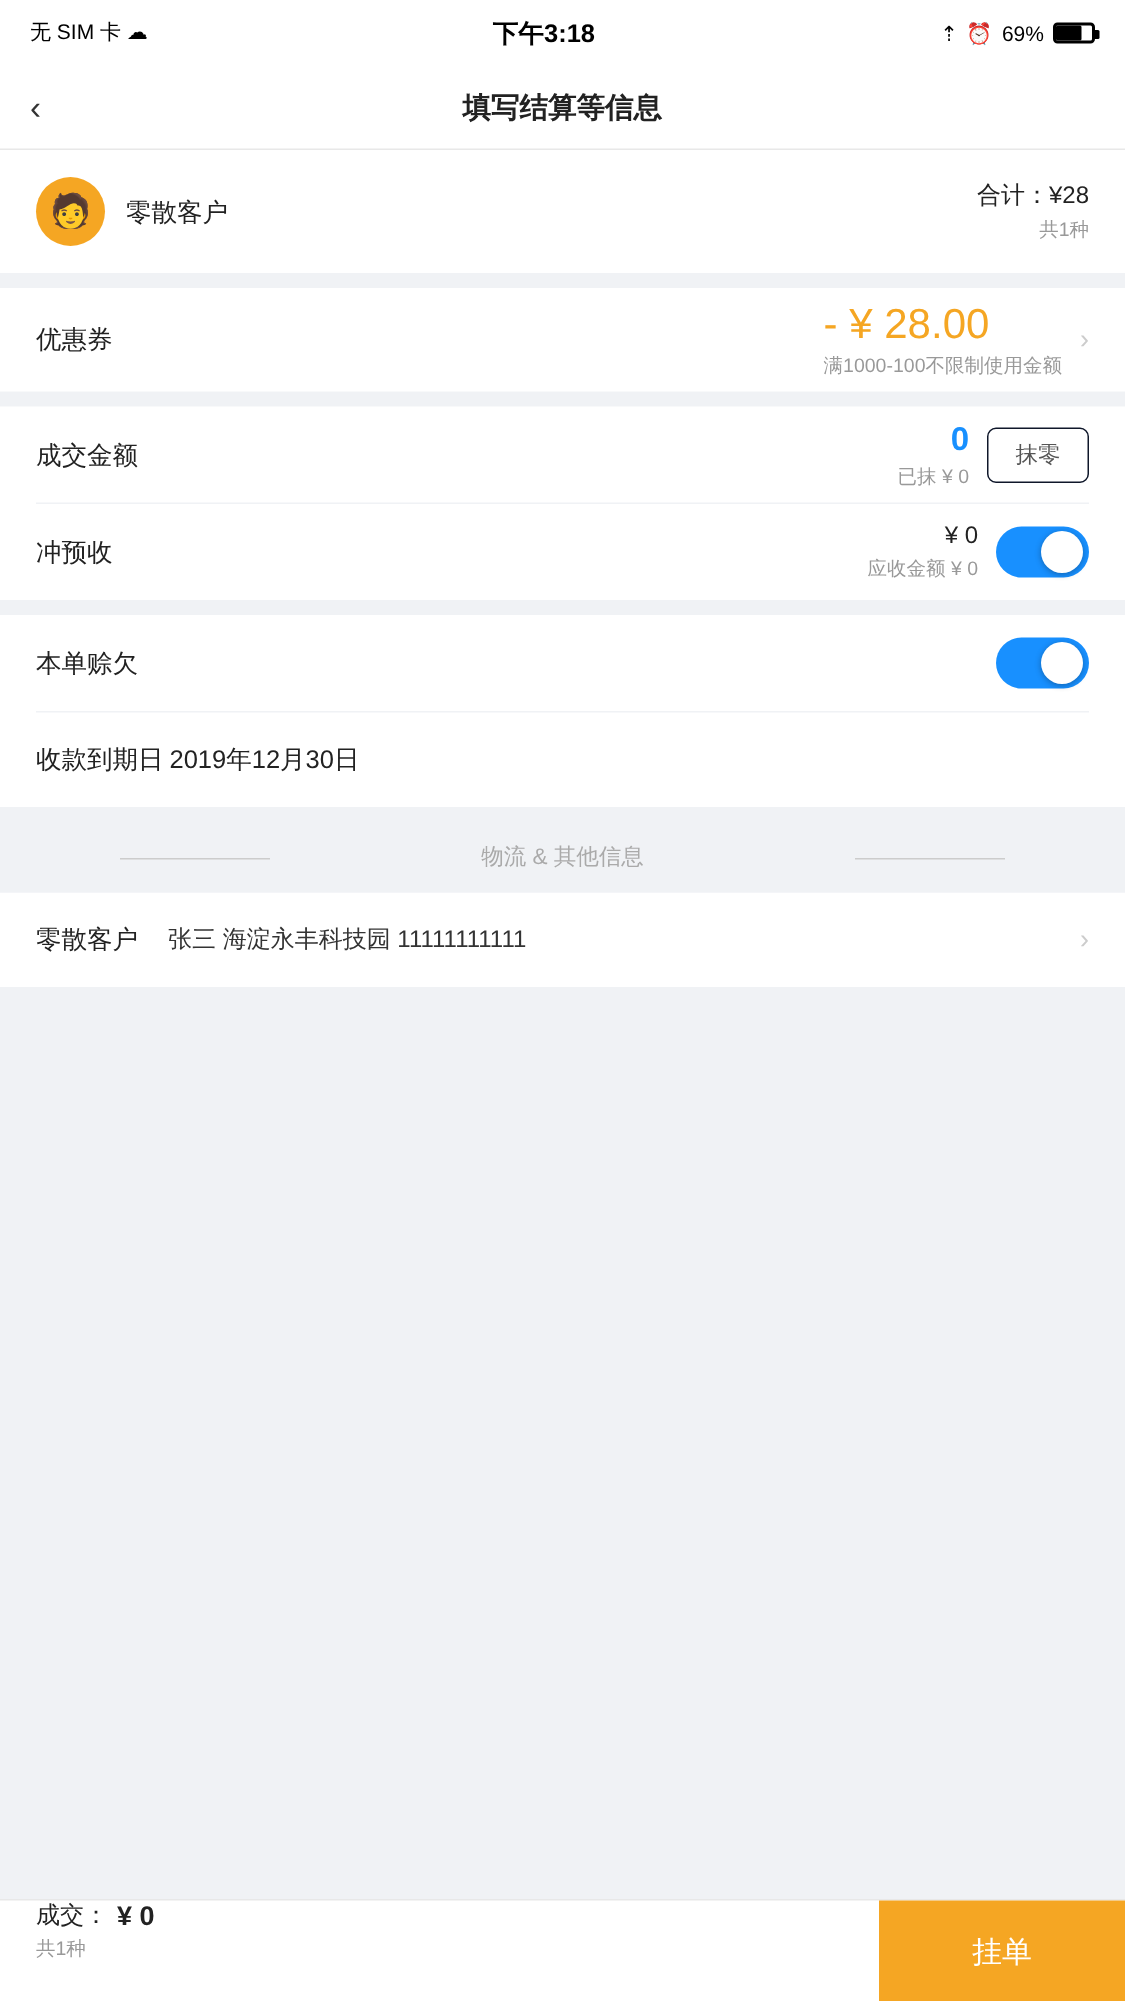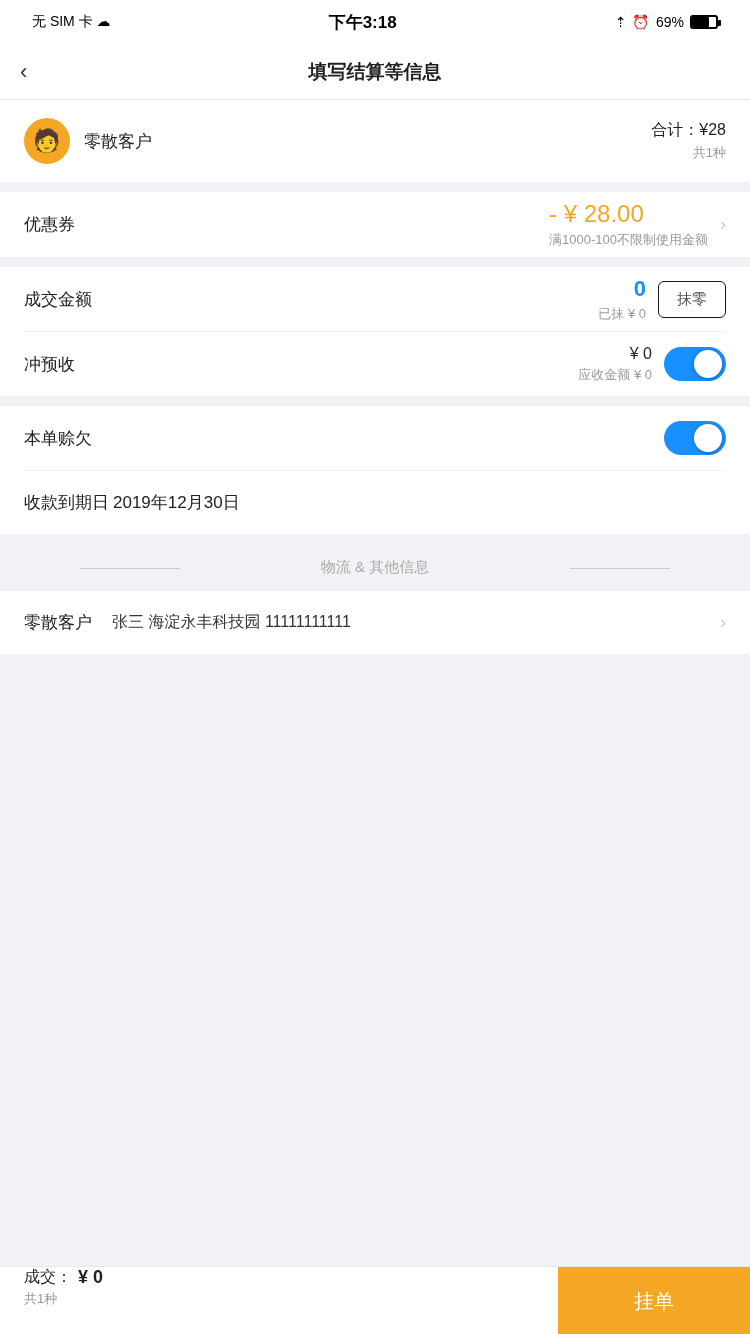--- a/index.html
+++ b/index.html
@@ -13,21 +13,21 @@
       overflow-x: hidden;
     }
 
     
     .status-bar {
       height: 44px;
       background: #fff;
       display: flex;
       align-items: center;
       justify-content: space-between;
-      padding: 0 32px;
+      padding: 0 20px;
       font-size: 15px;
       font-weight: 500;
     }
     .status-left { font-size: 14px; color: #000; display: flex; align-items: center; gap: 6px; }
     .status-center { font-size: 17px; font-weight: 600; color: #000; }
     .status-right { display: flex; align-items: center; gap: 6px; font-size: 14px; color: #000; }
     .battery-bar {
       width: 28px; height: 14px; border: 2px solid #000; border-radius: 3px; position: relative; display: inline-block;
     }
     .battery-bar::after {
@@ -97,21 +97,21 @@
       padding: 8px 24px;
       display: flex;
       align-items: center;
       justify-content: space-between;
       min-height: 64px;
     }
     .row-label { font-size: 17px; color: #222; }
     .row-right { display: flex; align-items: center; gap: 12px; }
     .row-value { font-size: 16px; color: #222; text-align: right; }
     .row-sub { font-size: 13px; color: #999; margin-top: 3px; text-align: right; }
-    .row-discount { font-size: 24px; color: #f5a623; font-weight: 500; }
+    .row-discount { font-size: 28px; color: #f5a623; font-weight: 500; }
     .row-chevron { color: #ccc; font-size: 18px; }
     .coupon-desc { font-size: 13px; color: #999; margin-top: 3px; text-align: right; }
 
     
     .amount-input {
       font-size: 22px;
       color: #1890ff;
       font-weight: 600;
       border: none;
       outline: none;
@@ -195,21 +195,21 @@
       border-top: 1px solid #e8e8e8;
     }
     .bottom-info {
       flex: 1;
       padding: 0 24px;
     }
     .bottom-deal { font-size: 16px; color: #222; display: flex; align-items: center; gap: 6px; }
     .bottom-deal-amount { font-size: 18px; font-weight: 600; color: #222; }
     .bottom-count { font-size: 13px; color: #999; margin-top: 2px; }
     .btn-hang {
-      width: 192px; height: 68px;
+      width: 164px; height: 68px;
       background: #f5a623;
       display: flex; align-items: center; justify-content: center;
       font-size: 20px; color: #fff; font-weight: 500; cursor: pointer;
     }
     .btn-save {
       width: 180px; height: 68px;
       background: #1890ff;
       display: flex; align-items: center; justify-content: center;
       font-size: 20px; color: #fff; font-weight: 500; cursor: pointer;
     }

